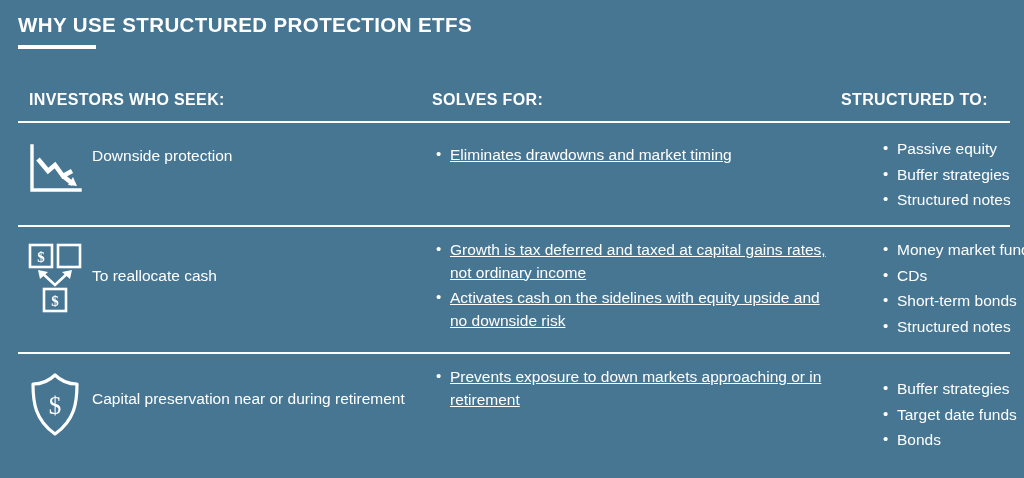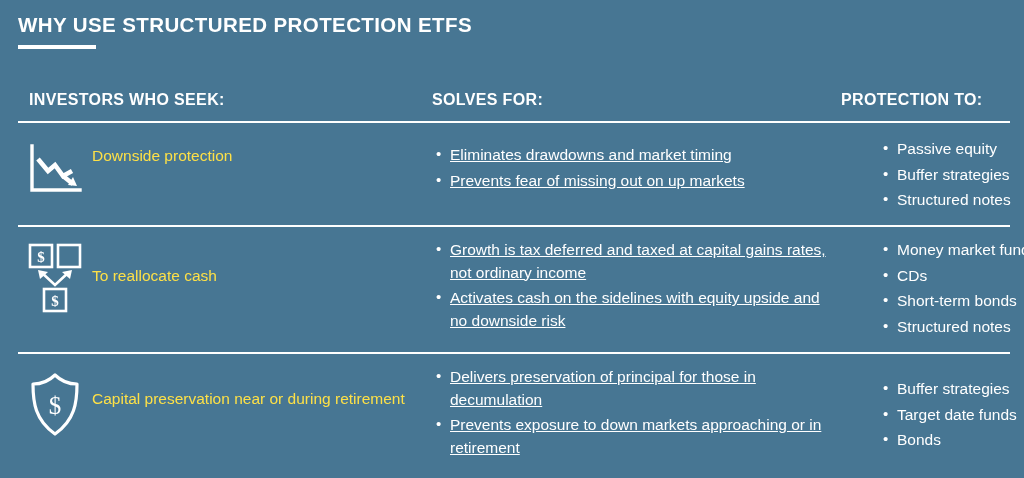--- a/index.html
+++ b/index.html
@@ -95,21 +95,21 @@
     width: 74px;
     flex: 0 0 74px;
     display: flex;
     align-items: center;
     justify-content: center;
     padding-top: 4px;
   }
   .seek-label {
     font-size: 15.5px;
     line-height: 1.42;
-    color: #fde047;
+    color: #ffffff;
     padding-top: 14px;
   }
   .row2 .seek-label { padding-top: 30px; }
   .row3 .seek-label { padding-top: 26px; }
   .row1 .icon-wrap  { padding-top: 12px; }
   .row2 .icon-wrap  { padding-top: 6px; }
   .row3 .icon-wrap  { padding-top: 10px; }
 
   
   ul.bullets {
@@ -147,21 +147,21 @@
 
 <div class="page">
 
   <div class="title-block">
     <div class="title">WHY USE STRUCTURED PROTECTION ETFS</div>
     <div class="title-rule"></div>
   </div>
 
   <div class="col-head c1">INVESTORS WHO SEEK:</div>
   <div class="col-head c2">SOLVES FOR:</div>
-  <div class="col-head c3">PROTECTION TO:</div>
+  <div class="col-head c3">STRUCTURED TO:</div>
 
   <div class="rule r1"></div>
   <div class="rule r2"></div>
   <div class="rule r3"></div>
 
   <div class="row row1">
     <div class="cell seek">
       <div class="seek-inner">
         <div class="icon-wrap">
           <svg width="56" height="52" viewBox="0 0 56 52" aria-hidden="true">
@@ -171,21 +171,20 @@
             <polygon points="50,43 41,42 46,34" fill="#ffffff"></polygon>
           </svg>
         </div>
         <div class="seek-label">Downside protection</div>
       </div>
     </div>
 
     <div class="cell solves">
       <ul class="bullets">
         <li>Eliminates drawdowns and market timing</li>
-        <li>Prevents fear of missing out on up markets</li>
       </ul>
     </div>
 
     <div class="cell alt">
       <ul class="bullets">
         <li>Passive equity</li>
         <li>Buffer strategies</li>
         <li>Structured notes</li>
       </ul>
     </div>
@@ -235,21 +234,20 @@
             <path d="M27 3 C20 10 11 12 5 12 C5 30 7 48 27 62 C47 48 49 30 49 12 C43 12 34 10 27 3 Z" fill="none" stroke="#ffffff" stroke-width="3.2" stroke-linejoin="round"></path>
             <text x="27" y="42" font-family="Liberation Serif, serif" font-size="25" font-weight="normal" fill="#ffffff" text-anchor="middle">$</text>
           </svg>
         </div>
         <div class="seek-label">Capital preservation near or during retirement</div>
       </div>
     </div>
 
     <div class="cell solves">
       <ul class="bullets">
-        <li>Delivers preservation of principal for those in decumulation</li>
         <li>Prevents exposure to down markets approaching or in retirement</li>
       </ul>
     </div>
 
     <div class="cell alt">
       <ul class="bullets">
         <li>Buffer strategies</li>
         <li>Target date funds</li>
         <li>Bonds</li>
       </ul>

